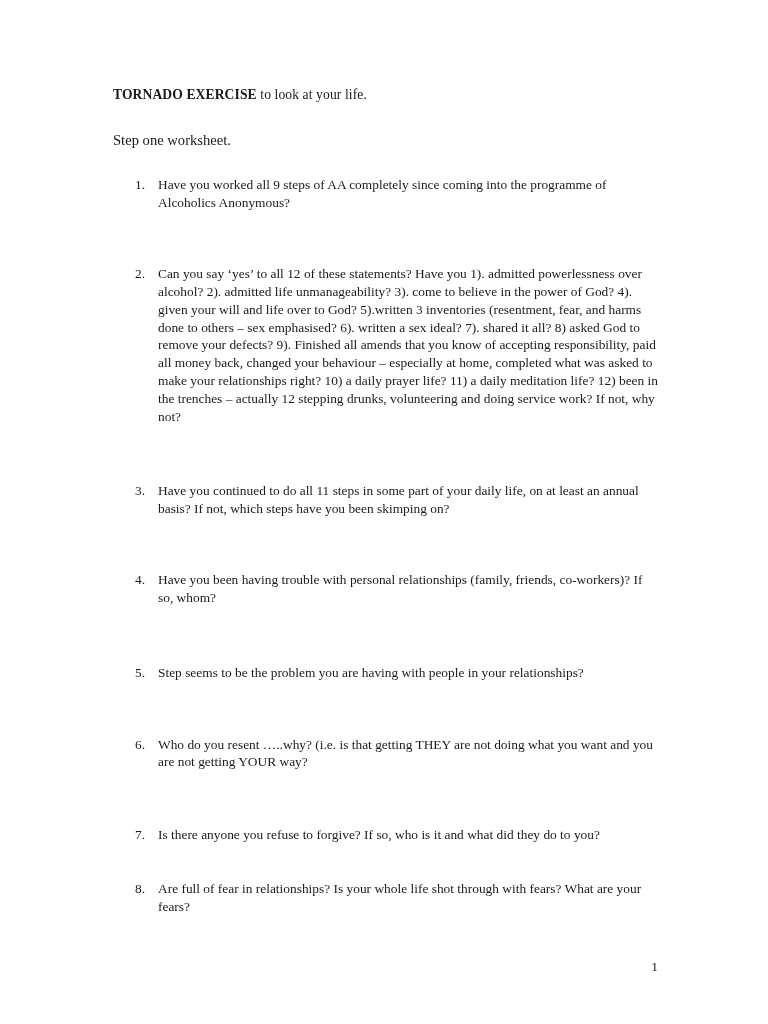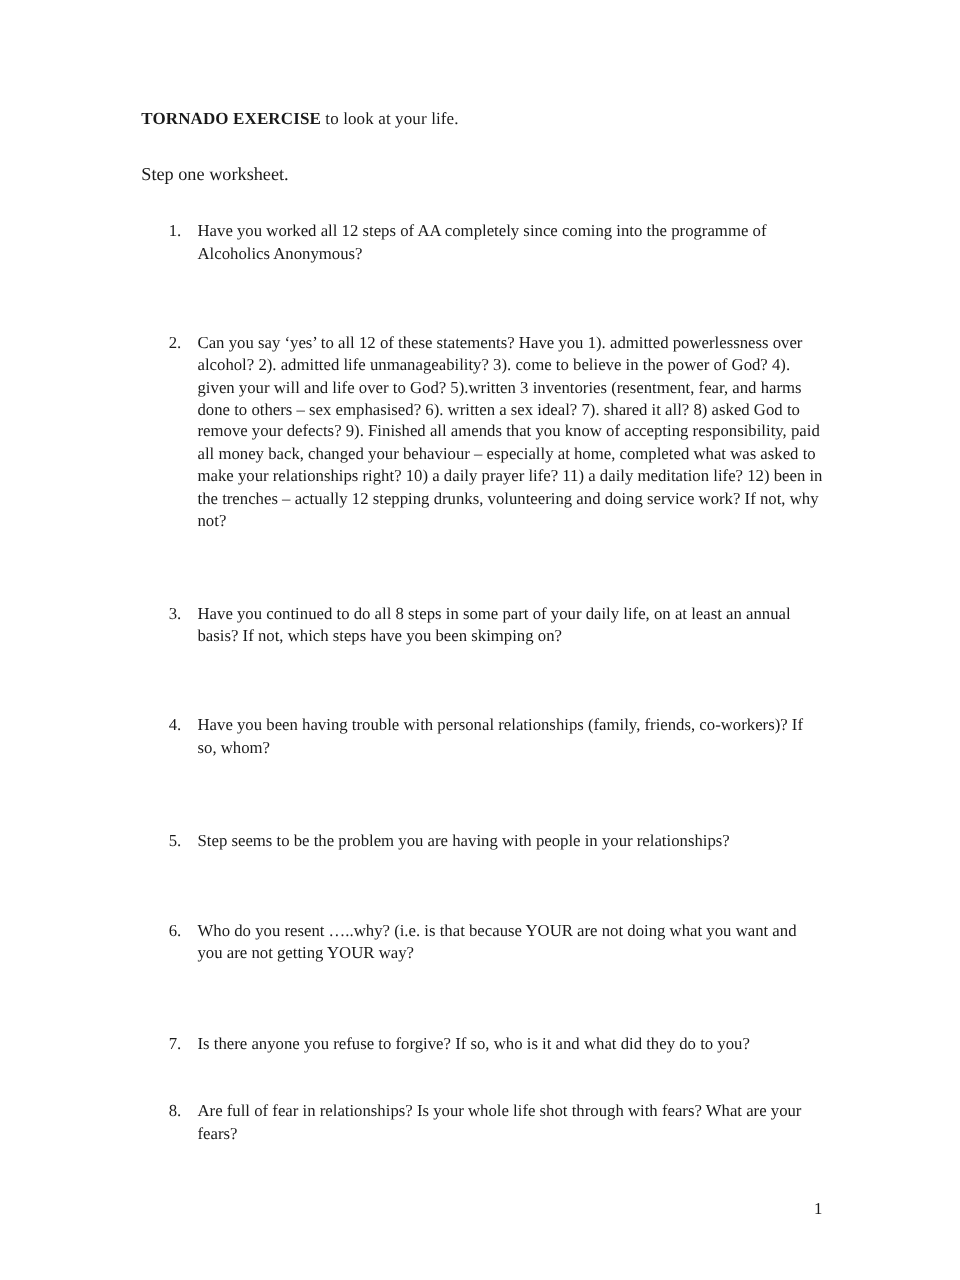--- a/index.html
+++ b/index.html
@@ -107,41 +107,41 @@
 
   <div class="doc-body">
 
     <p class="title-line"><span class="strong">TORNADO EXERCISE</span><span> to look at your life.</span></p>
 
     <p class="section-heading">Step one worksheet.</p>
 
     <ol class="question-list">
       <li class="question-item gap-1">
         <span class="num">1.</span>
-        <span class="q-text"><span>Have you worked all 12 steps of AA completely since coming into the programme of Alcoholics Anonymous?</span></span>
+        <span class="q-text"><span>Have you worked all 9 steps of AA completely since coming into the programme of Alcoholics Anonymous?</span></span>
       </li>
       <li class="question-item gap-2">
         <span class="num">2.</span>
         <span class="q-text"><span>Can you say ‘yes’ to all 12 of these statements? </span><b>Have you</b><span>  1). admitted powerlessness over alcohol?  2). admitted life unmanageability?  3). come to believe in the power of God?  4). given your will and life over to God? 5).written 3 inventories (resentment, fear, and harms done to others – sex emphasised?  6). written a sex ideal?  7). shared it all?  8) asked God to remove your defects?  9). Finished </span><b>all</b><span> amends that you know of accepting responsibility, paid all money back, changed your behaviour – especially at home, completed what was asked to make your relationships right? 10) a daily prayer life?  11) a daily meditation life?  12) been in the trenches – actually 12 stepping drunks, volunteering and doing service work?   If not, why not?</span></span>
       </li>
       <li class="question-item gap-3">
         <span class="num">3.</span>
-        <span class="q-text"><span>Have you continued to do all 8 steps in some part of your daily life, on at least an annual basis?  If not, which steps have you been skimping on?</span></span>
+        <span class="q-text"><span>Have you continued to do all 11 steps in some part of your daily life, on at least an annual basis?  If not, which steps have you been skimping on?</span></span>
       </li>
       <li class="question-item gap-4">
         <span class="num">4.</span>
         <span class="q-text"><span>Have you been having trouble with personal relationships (family, friends, co-workers)?  If so, whom?</span></span>
       </li>
       <li class="question-item gap-5">
         <span class="num">5.</span>
         <span class="q-text"><span>Step seems to be the problem you are having with people in your relationships?</span></span>
       </li>
       <li class="question-item gap-6">
         <span class="num">6.</span>
-        <span class="q-text"><span>Who do you resent …..why? (i.e. is that because YOUR are not doing what you want and you are not getting YOUR  way?</span></span>
+        <span class="q-text"><span>Who do you resent …..why? (i.e. is that getting THEY are not doing what you want and you are not getting YOUR  way?</span></span>
       </li>
       <li class="question-item gap-7">
         <span class="num">7.</span>
         <span class="q-text"><span>Is there anyone you refuse to forgive? If so, who is it and what did they do to you?</span></span>
       </li>
       <li class="question-item gap-8">
         <span class="num">8.</span>
         <span class="q-text"><span>Are full of fear in relationships?  Is your whole life shot through with fears? What are your fears?</span></span>
       </li>
     </ol>

